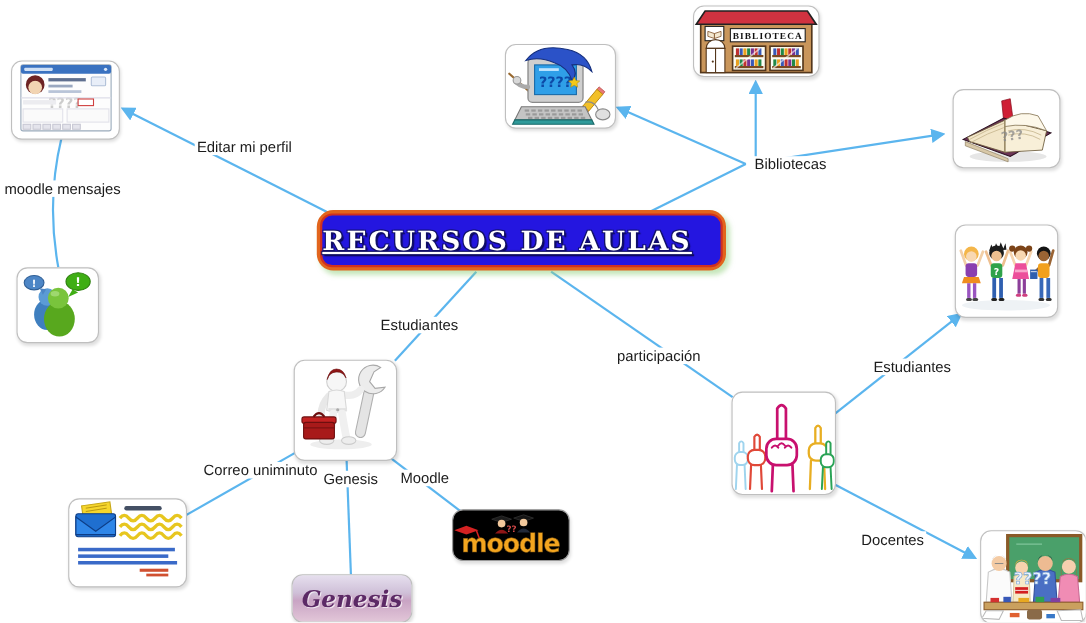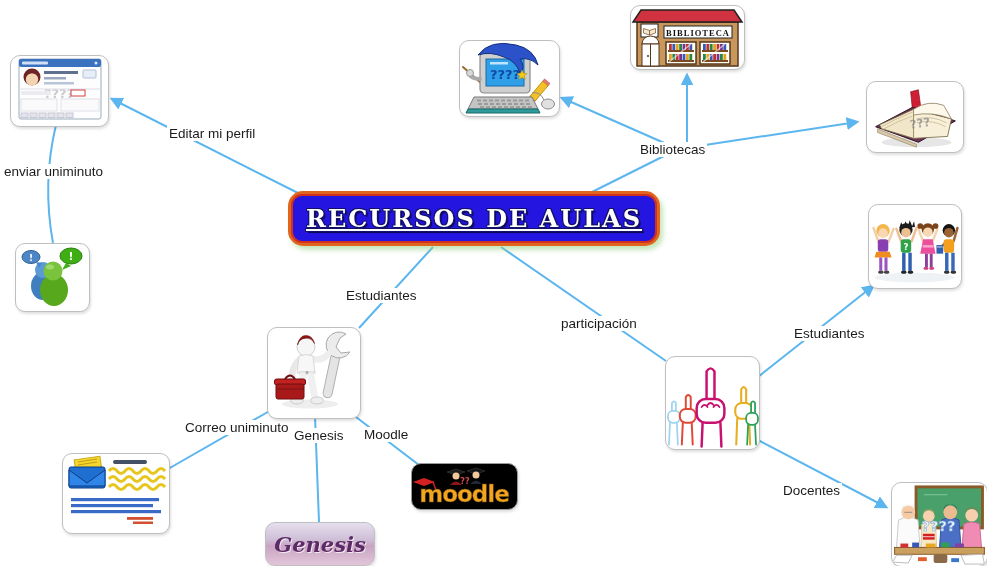--- a/index.html
+++ b/index.html
@@ -7,21 +7,21 @@
           font-family:"Liberation Sans","DejaVu Sans",sans-serif;}
   svg.wires{position:absolute;left:0;top:0;width:987px;height:566px;}
   .label{position:absolute;font-size:13.5px;color:#1b1b1b;background:#ffffff;
          padding:0 2px;white-space:nowrap;line-height:15px;}
   .card{position:absolute;background:#fff;border:1.5px solid #bfbfbf;border-radius:10px;
         box-shadow:1px 2px 3px rgba(0,0,0,.13);display:flex;align-items:center;justify-content:center;overflow:hidden;}
   .title-box{position:absolute;left:288px;top:191px;width:372px;height:55px;border-radius:15px;
              border:3px solid #e2651d;background:#e2651d;
              box-shadow:3px 4px 5px rgba(150,210,130,.55);box-sizing:border-box;}
   .title-inner{width:100%;height:100%;border-radius:11px;border:2px solid #d03020;background:#2416e0;
-               box-sizing:border-box;display:flex;flex-direction:column;align-items:center;justify-content:center;}
+               box-sizing:border-box;display:flex;flex-direction:row;align-items:center;justify-content:space-between;}
   .title-text{font-family:"DejaVu Serif","Liberation Serif",serif;font-weight:bold;font-size:24px;
               line-height:25px;letter-spacing:2px;color:#ffffff;text-decoration:underline;text-align:center;
               text-shadow:-1px -1px 0 #131268,1px -1px 0 #131268,-1px 1px 0 #131268,1px 1px 0 #131268,2px 2px 1px rgba(0,0,20,.65);}
   .genesis-card{background:linear-gradient(180deg,#e6dfee 0%,#cfc0d8 38%,#c9a4c4 55%,#e2c6d8 100%);}
   .genesis-text{font-family:"DejaVu Serif","Liberation Serif",serif;font-style:italic;font-weight:bold;
                 font-size:21px;color:#5c2a66;text-shadow:1px 1px 0 rgba(255,255,255,.7);}
   .moodle-card{background:#000;border-color:#9a9a9a;}
 </style>
 </head>
 <body>
@@ -50,27 +50,27 @@
       <line x1="692" y1="147" x2="857" y2="122" marker-end="url(#arw)"></line>
     </g>
   </svg>
 
   <div class="title-box">
     <div class="title-inner">
       <div class="title-text">RECURSOS DE AULAS</div>
     </div>
   </div>
 
-  <span class="label" style="left:167px;top:126px">Editar mi perfil</span>
-  <span class="label" style="left:2px;top:164px">enviar uniminuto</span>
+  <span class="label" style="left:177px;top:126px">Editar mi perfil</span>
+  <span class="label" style="left:2px;top:164px">moodle mensajes</span>
   <span class="label" style="left:344px;top:288px">Estudiantes</span>
   <span class="label" style="left:183px;top:420px">Correo uniminuto</span>
   <span class="label" style="left:292px;top:428px">Genesis</span>
   <span class="label" style="left:362px;top:427px">Moodle</span>
-  <span class="label" style="left:638px;top:142px">Bibliotecas</span>
+  <span class="label" style="left:684px;top:142px">Bibliotecas</span>
   <span class="label" style="left:559px;top:316px">participación</span>
   <span class="label" style="left:792px;top:326px">Estudiantes</span>
   <span class="label" style="left:781px;top:483px">Docentes</span>
 
   <div class="card" style="left:10px;top:55px;width:97px;height:70px">
     <svg width="97" height="70" viewBox="0 0 97 70">
       <rect x="8" y="3" width="82" height="60" rx="2" fill="#fdfdfd" stroke="#9aaabb"></rect>
       <rect x="8" y="3" width="82" height="8" rx="2" fill="#3a72c0"></rect>
       <rect x="11" y="5.5" width="26" height="3" rx="1" fill="#cfe0f5"></rect>
       <circle cx="85" cy="7" r="1.5" fill="#dce8f8"></circle>

